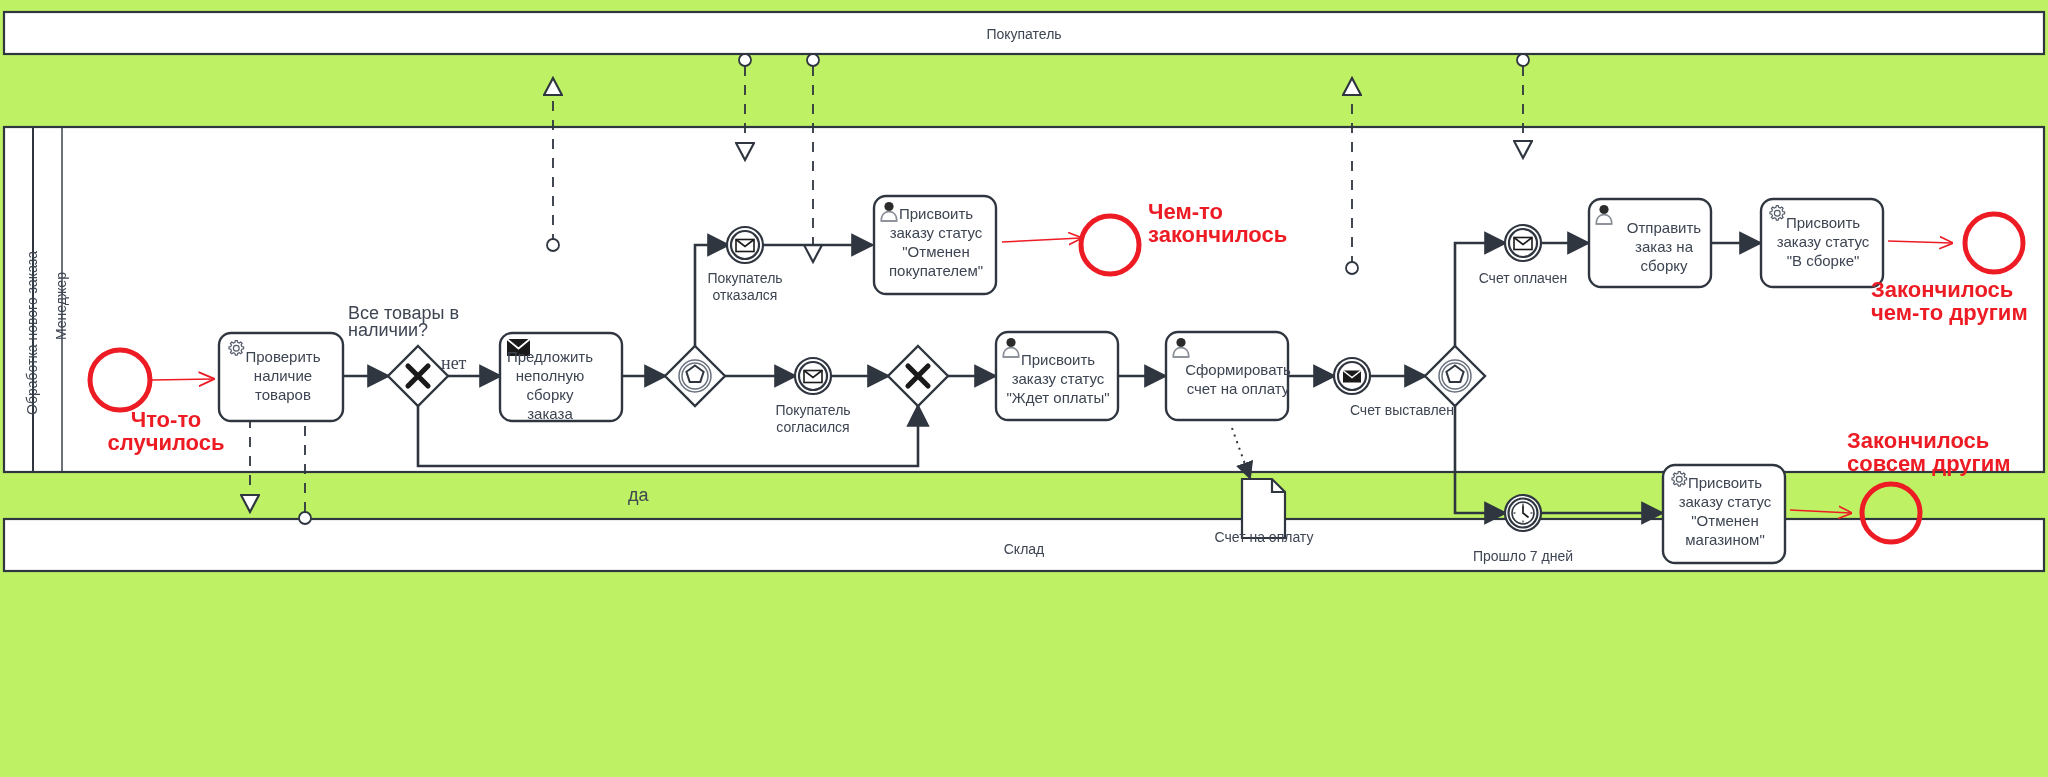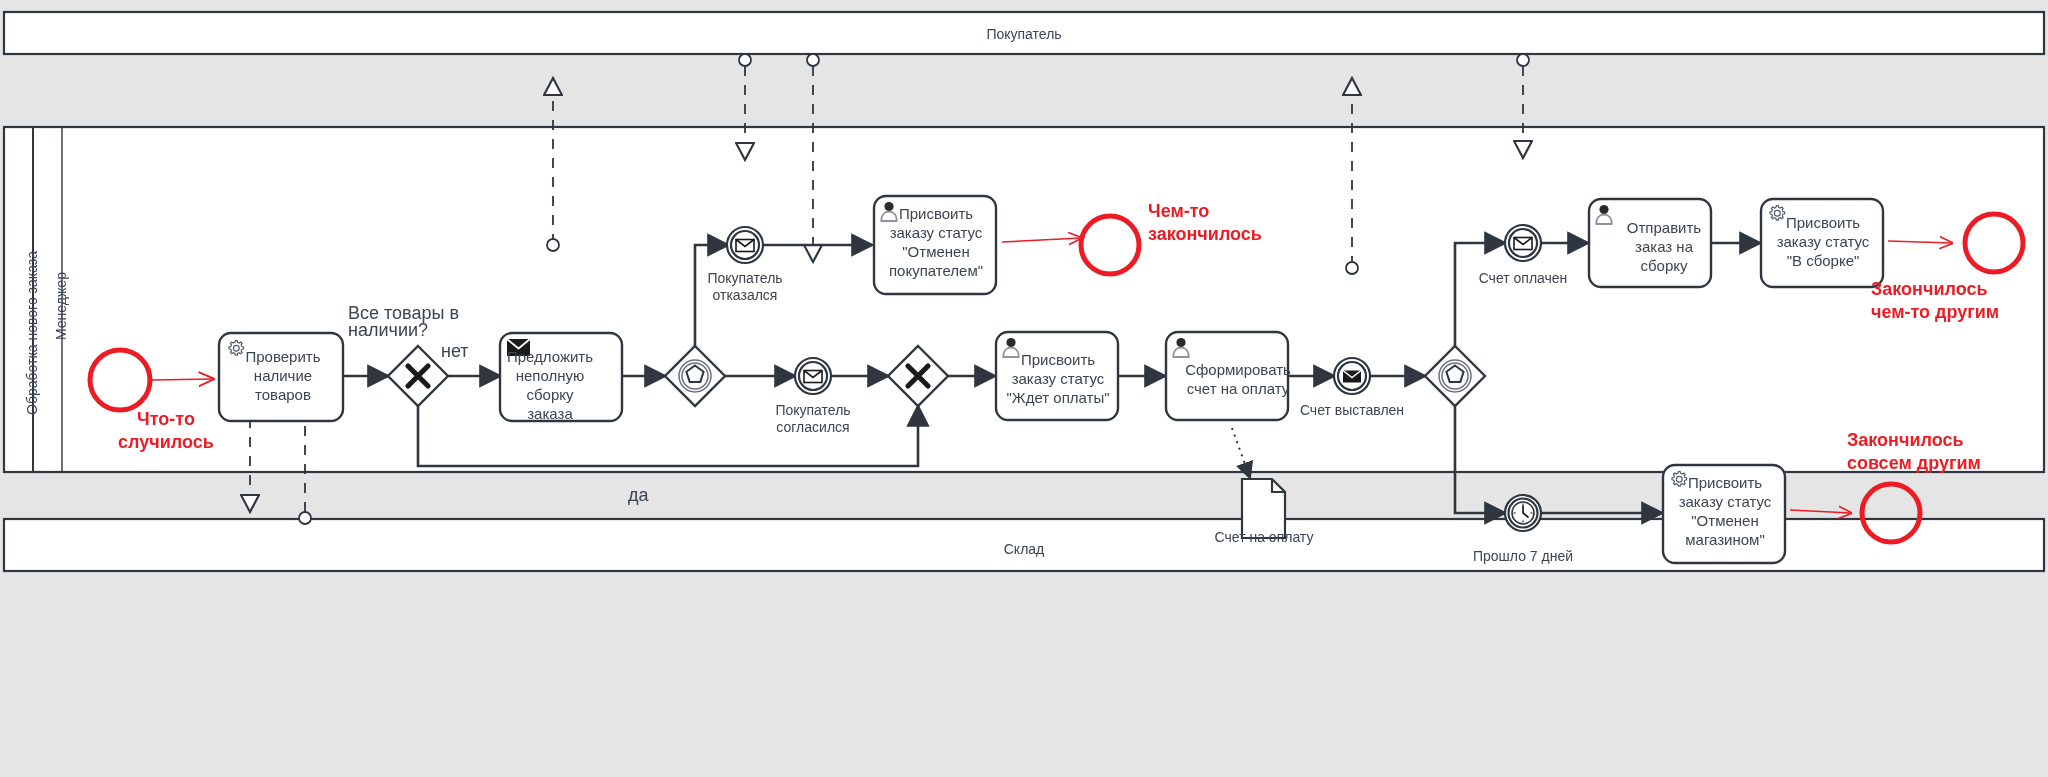--- a/index.html
+++ b/index.html
@@ -1,22 +1,22 @@
 <!DOCTYPE html>
 <html><head>
 <meta charset="utf-8">
 <style>
   html,body{margin:0;padding:0;background:#ffffff;}
   body{font-family:"Liberation Sans",sans-serif;}
-  #stage{position:relative;width:2048px;height:777px;background:#e5e5e5;overflow:hidden;}
+  #stage{position:relative;width:2048px;height:777px;background:#bef264;overflow:hidden;}
   #canvas{position:absolute;left:0;top:0;width:2048px;height:777px;}
   .tasklbl{position:absolute;color:#3d4552;font-size:15px;line-height:19px;text-align:center;white-space:pre-line;}
   .evlbl{position:absolute;color:#3d4552;font-size:14px;line-height:17px;text-align:center;white-space:pre-line;}
   .flowlbl{position:absolute;color:#3d4552;font-size:18px;line-height:17px;text-align:left;white-space:pre-line;}
-  .redlbl{position:absolute;color:#ed1c24;font-size:18px;font-weight:bold;line-height:23px;white-space:pre-line;}
+  .redlbl{position:absolute;color:#ed1c24;font-size:22px;font-weight:bold;line-height:23px;white-space:pre-line;}
   .vlbl{position:absolute;color:#3d4552;font-size:14px;white-space:pre;
         transform-origin:0 0;transform:rotate(-90deg);}
   .poollbl{position:absolute;color:#3d4552;font-size:14px;white-space:pre;}
 </style>
 </head>
 <body>
 
 <div id="stage">
 
   <svg id="canvas" viewBox="0 0 2048 777" xmlns="http://www.w3.org/2000/svg">
@@ -320,29 +320,29 @@
 
   <div class="flowlbl" style="left:348px;top:305px;width:140px;">Все товары в
 наличии?</div>
 
   <div class="evlbl" style="left:685px;top:270px;width:120px;">Покупатель
 отказался</div>
 
   <div class="evlbl" style="left:753px;top:402px;width:120px;">Покупатель
 согласился</div>
 
-  <div class="evlbl" style="left:1292px;top:402px;width:120px;">Счет выставлен</div>
+  <div class="evlbl" style="left:1342px;top:402px;width:120px;">Счет выставлен</div>
 
   <div class="evlbl" style="left:1463px;top:270px;width:120px;">Счет оплачен</div>
 
   <div class="evlbl" style="left:1463px;top:548px;width:120px;">Прошло 7 дней</div>
 
   <div class="evlbl" style="left:1204px;top:529px;width:120px;">Счет на оплату</div>
 
-  <div class="flowlbl" style="left:441px;top:343px;width:60px;">нет</div>
+  <div class="flowlbl" style="left:441px;top:355px;width:60px;font-family:Liberation Serif, serif;">нет</div>
 
   <div class="flowlbl" style="left:628px;top:439px;width:60px;margin-top:48px;">да</div>
 
   <div class="redlbl" style="left:86px;top:408px;width:160px;text-align:center;">Что-то
 случилось</div>
 
   <div class="redlbl" style="left:1148px;top:200px;width:220px;text-align:left;">Чем-то
 закончилось</div>
 
   <div class="redlbl" style="left:1871px;top:278px;width:240px;text-align:left;">Закончилось

